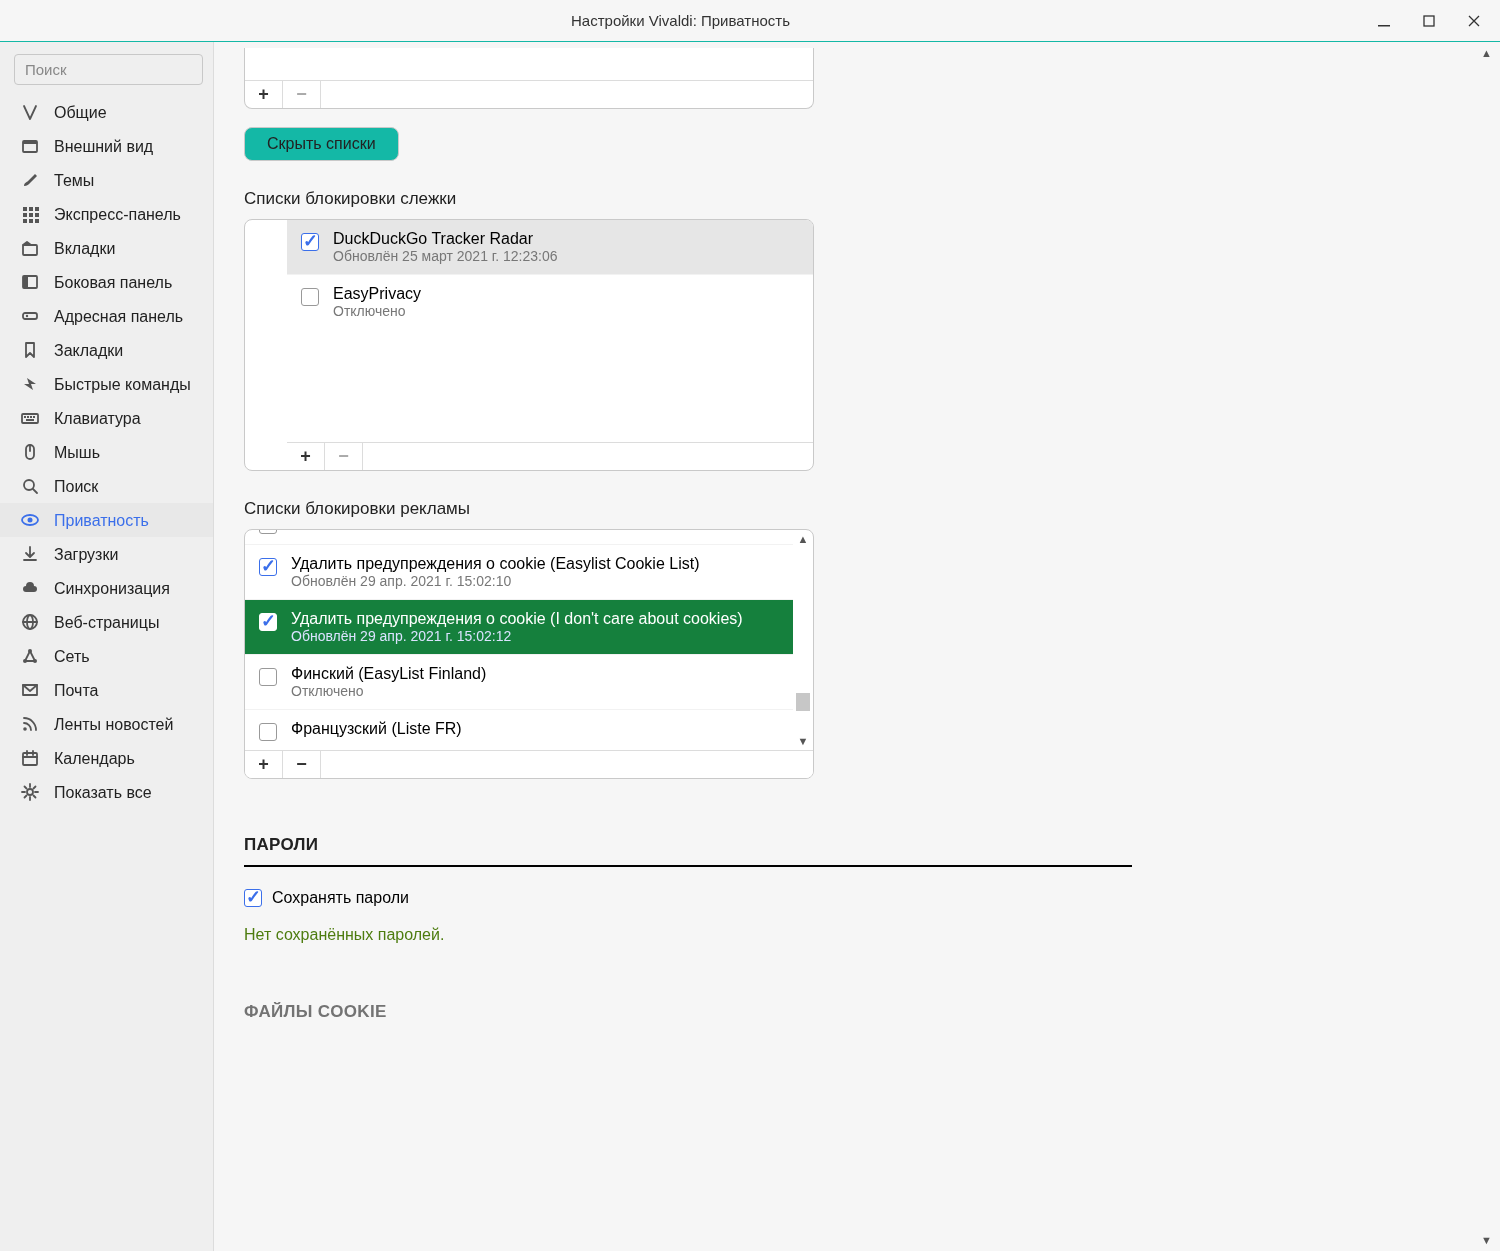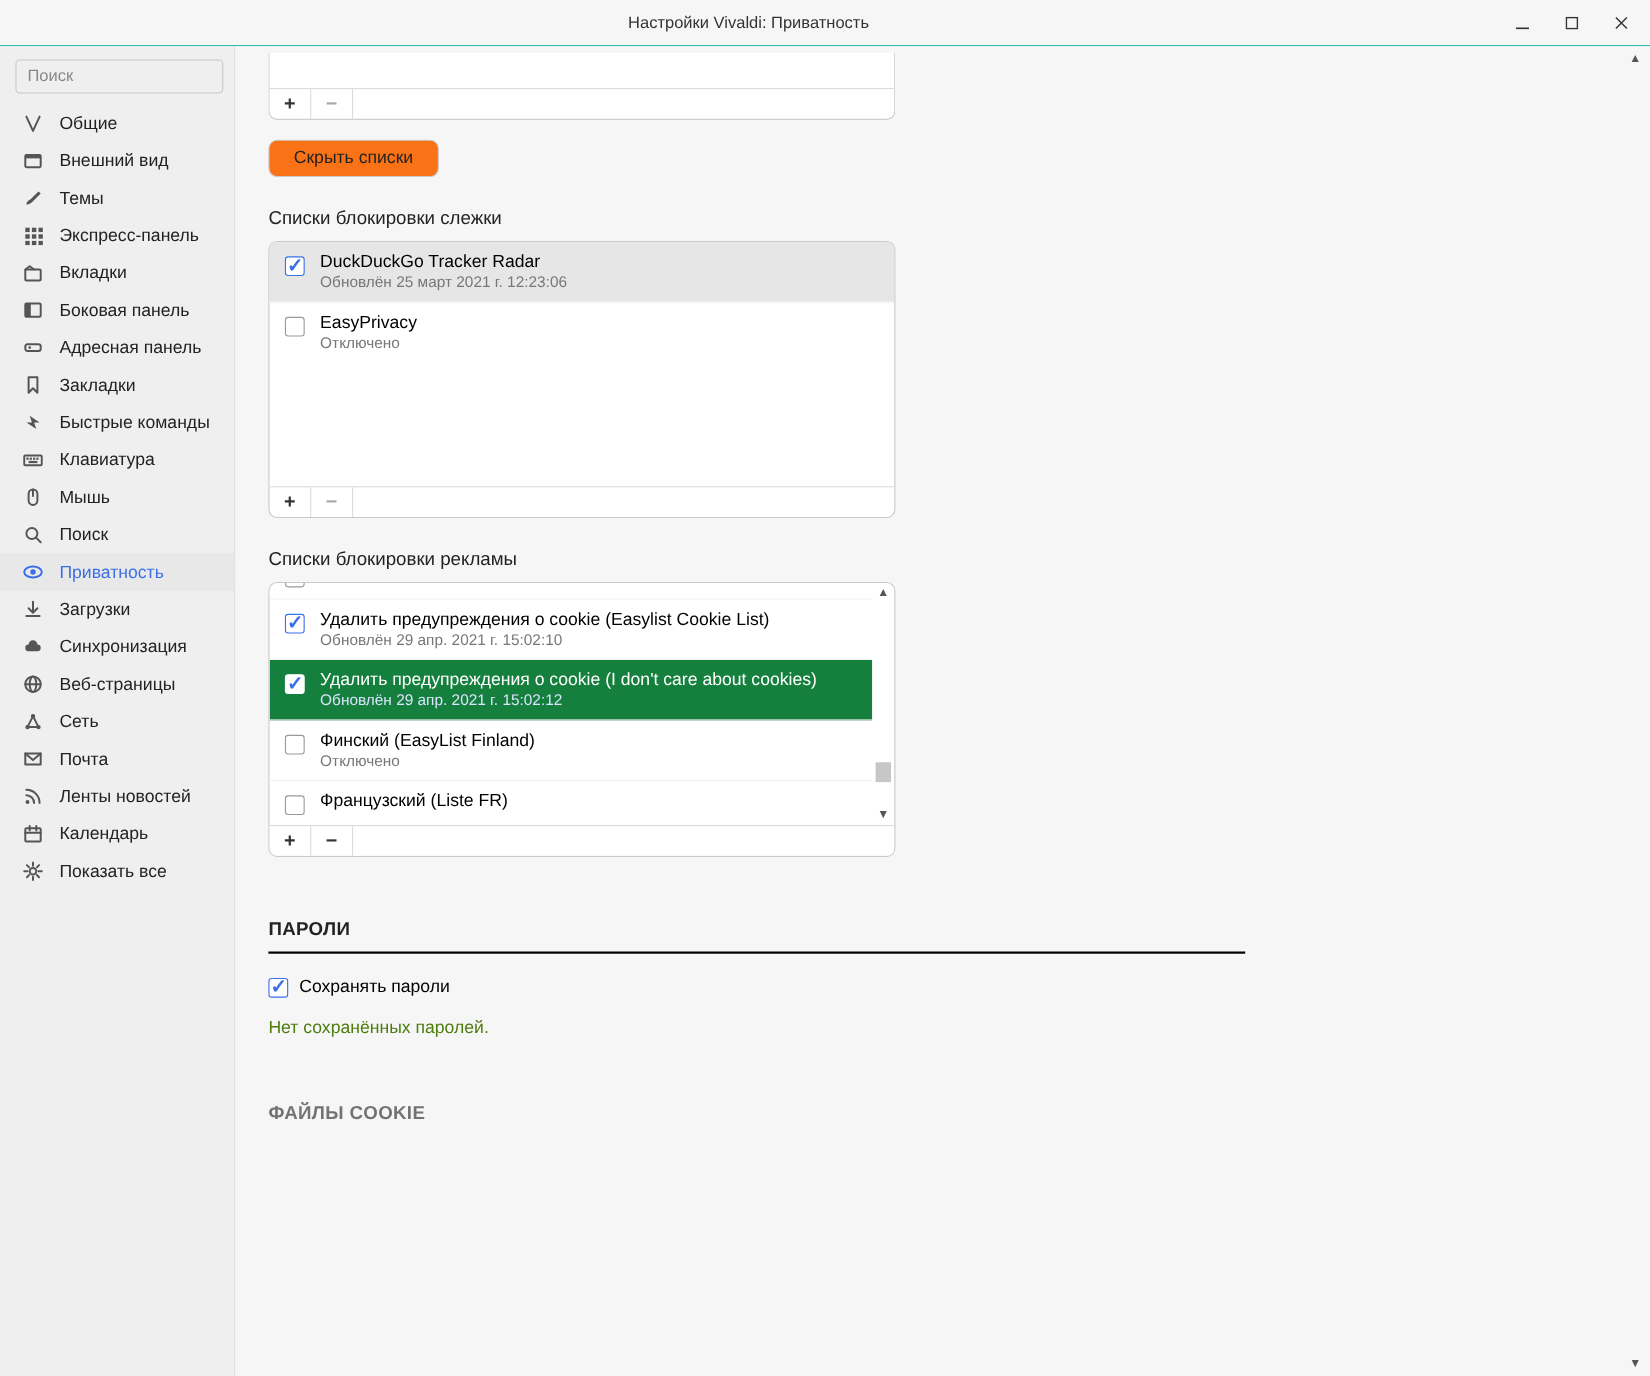--- a/index.html
+++ b/index.html
@@ -32,21 +32,21 @@
 
 
 .list-box { border:1px solid #c9c9c9; border-radius: 8px; background: #fff; width: 570px; overflow:hidden; }
 .list-box.partial-top { border-top-left-radius:0; border-top-right-radius:0; border-top:none; }
 .list-body { min-height: 10px; }
 .list-controls { display:flex; border-top:1px solid #dcdcdc; height: 28px; }
 .list-controls .lc-btn { width: 38px; display:flex; align-items:center; justify-content:center; border-right:1px solid #dcdcdc; font-size: 18px; font-weight:600; color:#333;}
 .list-controls .lc-btn.disabled { color:#aaa; }
 .list-controls .spacer { flex:1; }
 
-.hide-btn { margin-top: 18px; display:inline-block; padding: 7px 22px; border:1px solid #c9c9c9; border-radius:8px; background:#f97316; font-size: 16px; color:#222; }
+.hide-btn { margin-top: 18px; display:inline-block; padding: 7px 22px; border:1px solid #c9c9c9; border-radius:8px; background:#14b8a6; font-size: 16px; color:#222; }
 
 .section-label { margin-top: 28px; font-size: 17px; color: #222; font-weight:400; }
 
 .list-row { display:flex; align-items:flex-start; padding: 10px 14px; gap: 14px; border-bottom: 1px solid #f2f2f2; }
 .list-row:last-child { border-bottom:none; }
 .list-row .cb { width:18px; height:18px; flex-shrink:0; margin-top:3px; position:relative;}
 .cb-box { width:18px; height:18px; border: 1.5px solid #999; border-radius:3px; background:#fff; display:block;}
 .cb.checked .cb-box { border-color:#3b6fea; }
 .cb.checked::after { content:"✓"; position:absolute; left:2px; top:-3px; color:#3b6fea; font-size:18px; font-weight:700; }
 .list-row.selected { background:#15803d; color:#fff; }
@@ -318,21 +318,21 @@
         <div class="list-controls">
           <div class="lc-btn">+</div>
           <div class="lc-btn disabled">−</div>
           <div class="spacer"></div>
         </div>
       </div>
 
       <div class="hide-btn">Скрыть списки</div>
 
       <div class="section-label">Списки блокировки слежки</div>
-      <div class="list-box" style="margin-top:10px;">
+      <div class="list-box" style="margin-top:10px;padding-left:42px;">
         <div class="list-body" id="tracking-body" style="height:222px;">
             <div class="list-row hover">
               <span class="cb checked">
                 <span class="cb-box"></span>
               </span>
     <span class="row-text">
                 <span class="title-t">DuckDuckGo Tracker Radar</span>
                 <span class="sub">Обновлён 25 март 2021 г. 12:23:06</span>
               </span>
             </div>

